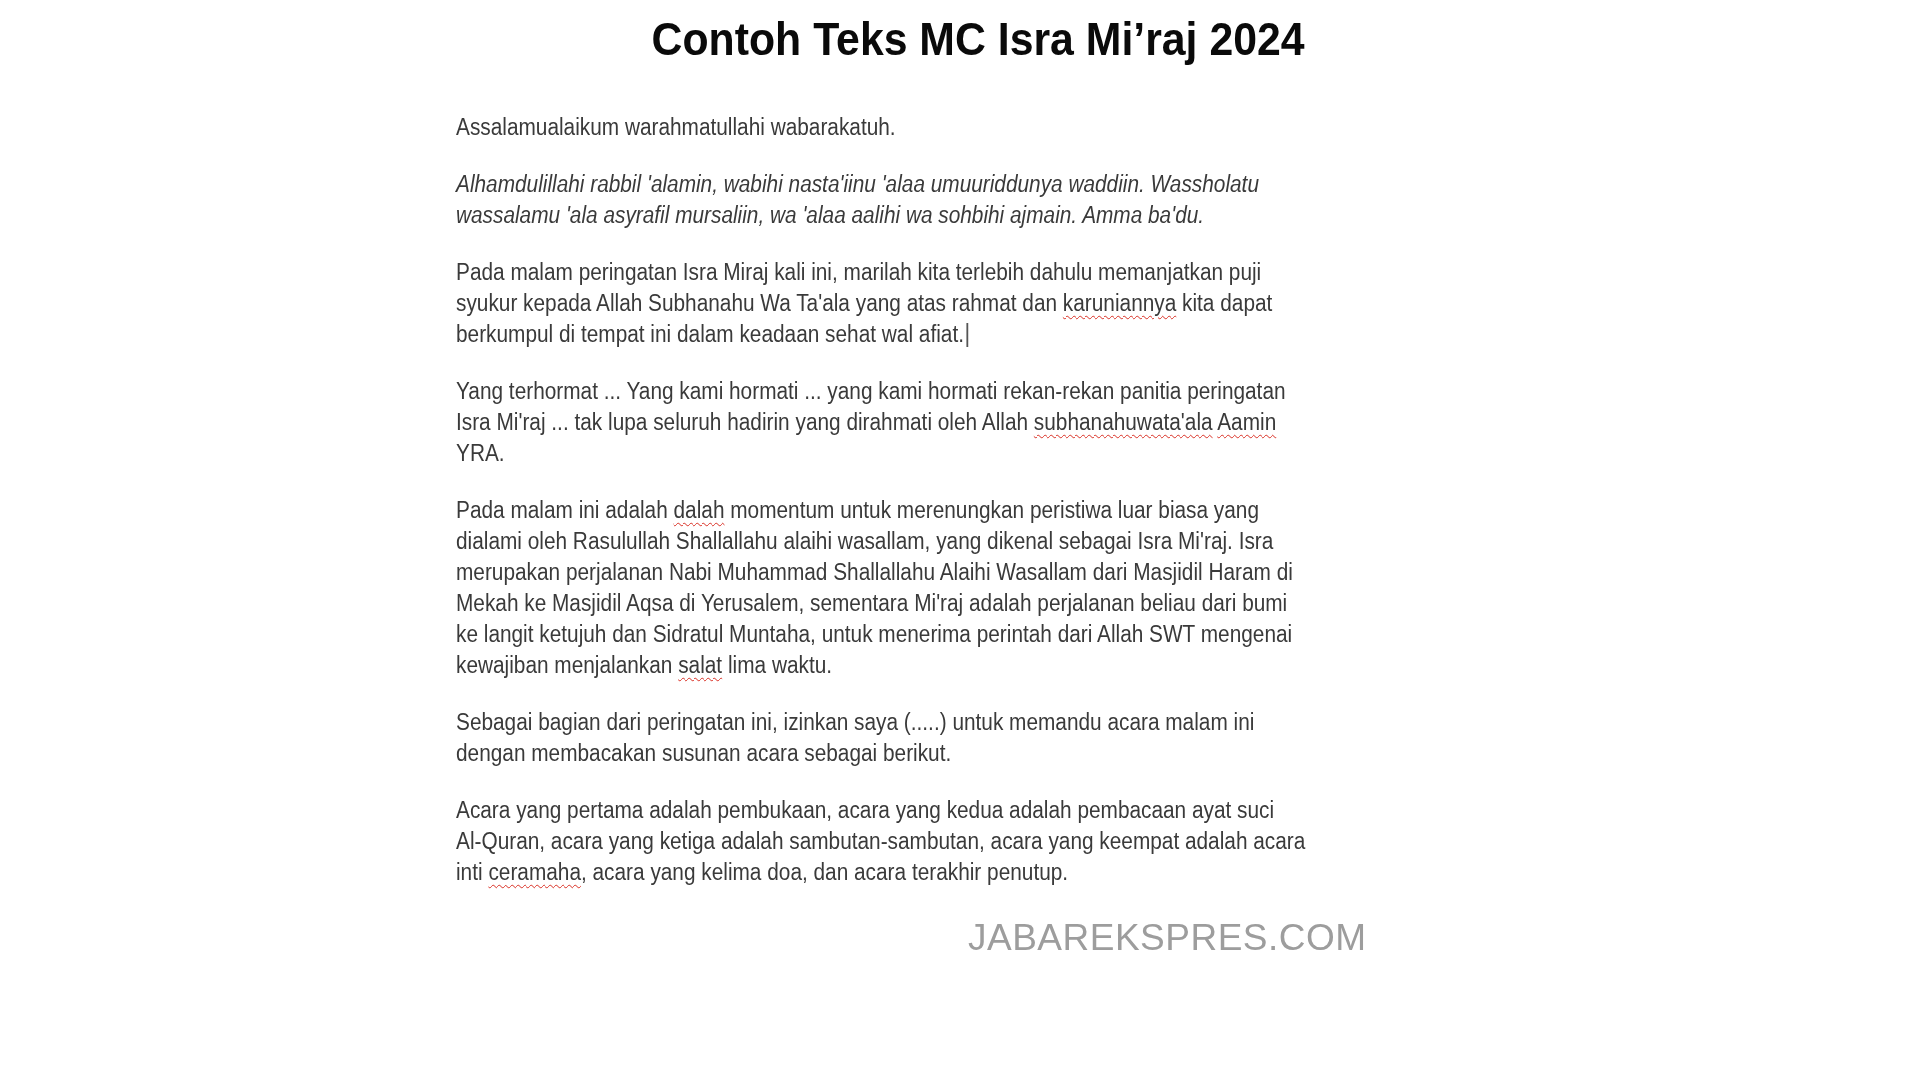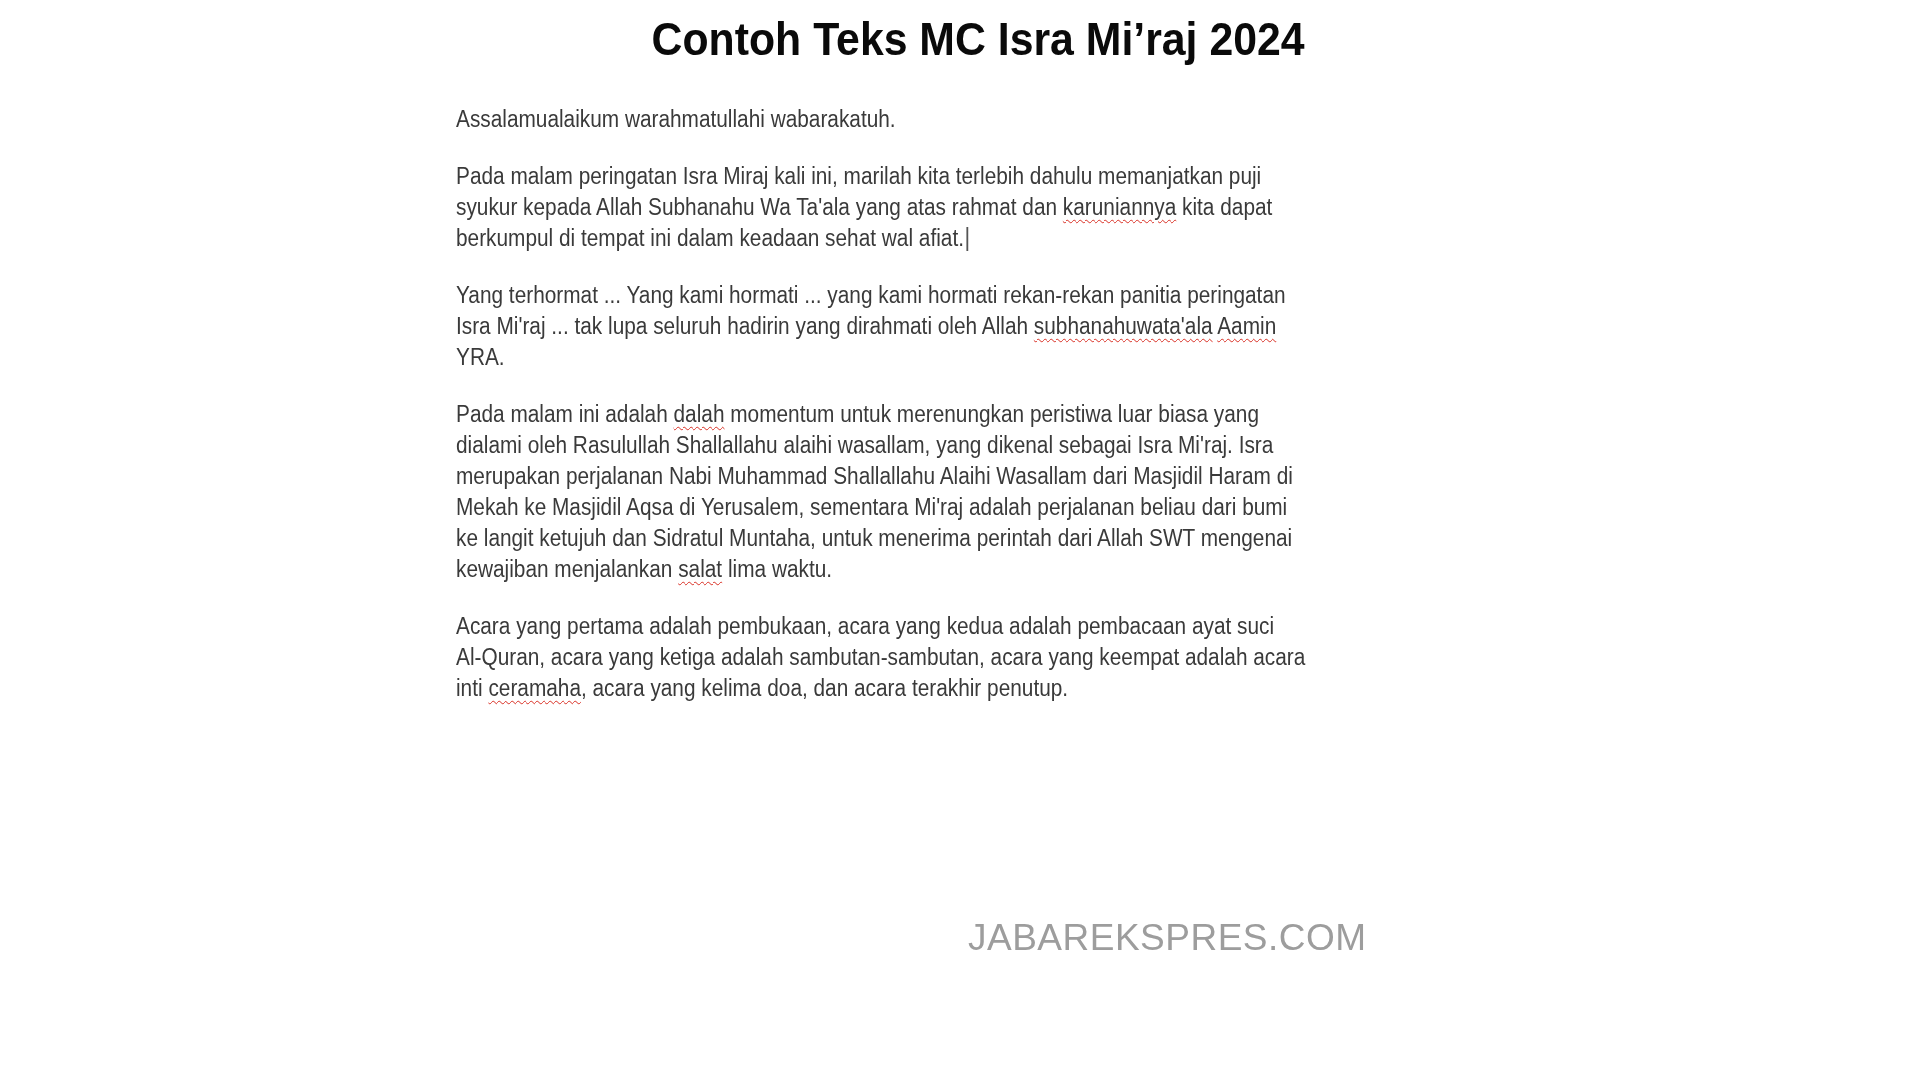--- a/index.html
+++ b/index.html
@@ -37,21 +37,21 @@
   .doc {
     position: absolute;
     left: 456px;
     top: 100px;
     width: 1100px;
     color: #3a3a3a;
     font-size: 23px;
     line-height: 31px;
   }
   .para {
-    margin: 4px 0 26px 0;
+    margin: 12px 0 26px 0;
     padding: 0;
   }
   .line {
     display: block;
     white-space: nowrap;
     height: 31px;
     transform: scaleX(0.905);
     transform-origin: left center;
   }
   .italic .line {
@@ -92,20 +92,24 @@
 <body>
 
 <h1 class="title"><span>Contoh Teks MC Isra Mi’raj 2024</span></h1>
 
 <div class="doc">
 
   <p class="para">
     <span class="line">Assalamualaikum warahmatullahi wabarakatuh.</span>
   </p>
 
+  <p class="para italic">
+    <span class="line">Alhamdulillahi rabbil 'alamin, wabihi nasta'iinu 'alaa umuuriddunya waddiin. Wassholatu</span>
+    <span class="line">wassalamu 'ala asyrafil mursaliin, wa 'alaa aalihi wa sohbihi ajmain. Amma ba'du.</span>
+  </p>
 
   <p class="para">
     <span class="line">Pada malam peringatan Isra Miraj kali ini, marilah kita terlebih dahulu memanjatkan puji</span>
     <span class="line"><span>syukur kepada Allah Subhanahu Wa Ta'ala yang atas rahmat dan </span><span class="spell">karuniannya</span><span> kita dapat</span></span>
     <span class="line"><span>berkumpul di tempat ini dalam keadaan sehat wal afiat.</span><span class="cursor"></span></span>
   </p>
 
   <p class="para">
     <span class="line">Yang terhormat ... Yang kami hormati ... yang kami hormati rekan-rekan panitia peringatan</span>
     <span class="line"><span>Isra Mi'raj ... tak lupa seluruh hadirin yang dirahmati oleh Allah </span><span class="spell">subhanahuwata'ala</span><span> </span><span class="spell">Aamin</span></span>
@@ -116,20 +120,24 @@
 
   <p class="para">
     <span class="line"><span>Pada malam ini adalah </span><span class="spell">dalah</span><span> momentum untuk merenungkan peristiwa luar biasa yang</span></span>
     <span class="line">dialami oleh Rasulullah Shallallahu alaihi wasallam, yang dikenal sebagai Isra Mi'raj. Isra</span>
     <span class="line">merupakan perjalanan Nabi Muhammad Shallallahu Alaihi Wasallam dari Masjidil Haram di</span>
     <span class="line">Mekah ke Masjidil Aqsa di Yerusalem, sementara Mi'raj adalah perjalanan beliau dari bumi</span>
     <span class="line">ke langit ketujuh dan Sidratul Muntaha, untuk menerima perintah dari Allah SWT mengenai</span>
     <span class="line"><span>kewajiban menjalankan </span><span class="spell">salat</span><span> lima waktu.</span></span>
   </p>
 
+  <p class="para">
+    <span class="line">Sebagai bagian dari peringatan ini, izinkan saya (.....) untuk memandu acara malam ini</span>
+    <span class="line">dengan membacakan susunan acara sebagai berikut.</span>
+  </p>
 
 
   <p class="para">
     <span class="line">Acara yang pertama adalah pembukaan, acara yang kedua adalah pembacaan ayat suci</span>
     <span class="line">Al-Quran, acara yang ketiga adalah sambutan-sambutan, acara yang keempat adalah acara</span>
     <span class="line"><span>inti </span><span class="spell">ceramaha</span><span>, acara yang kelima doa, dan acara terakhir penutup.</span></span>
   </p>
 </div>
 
 <div class="watermark">JABAREKSPRES.COM</div>

